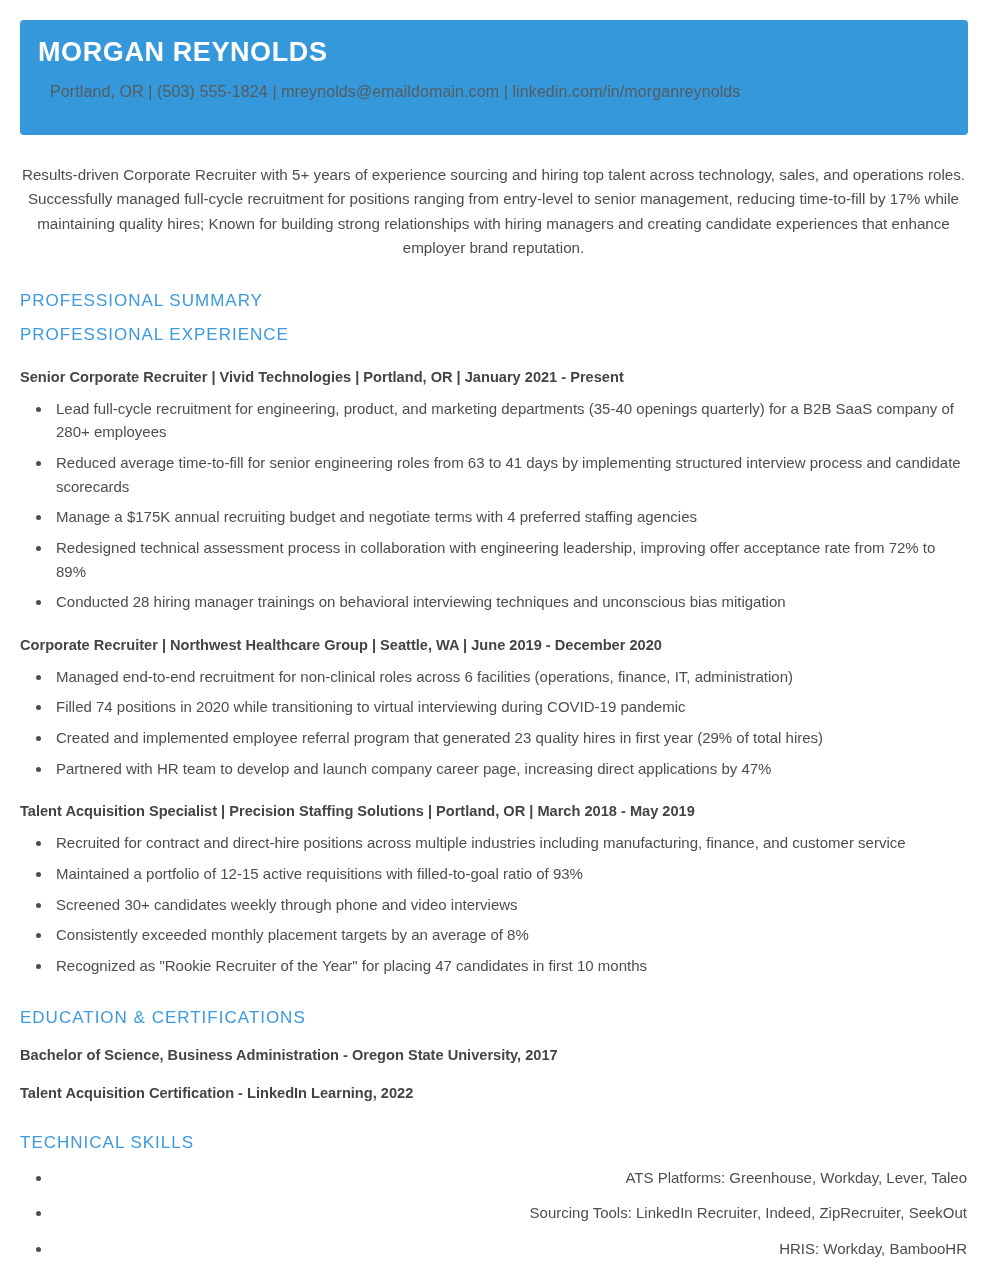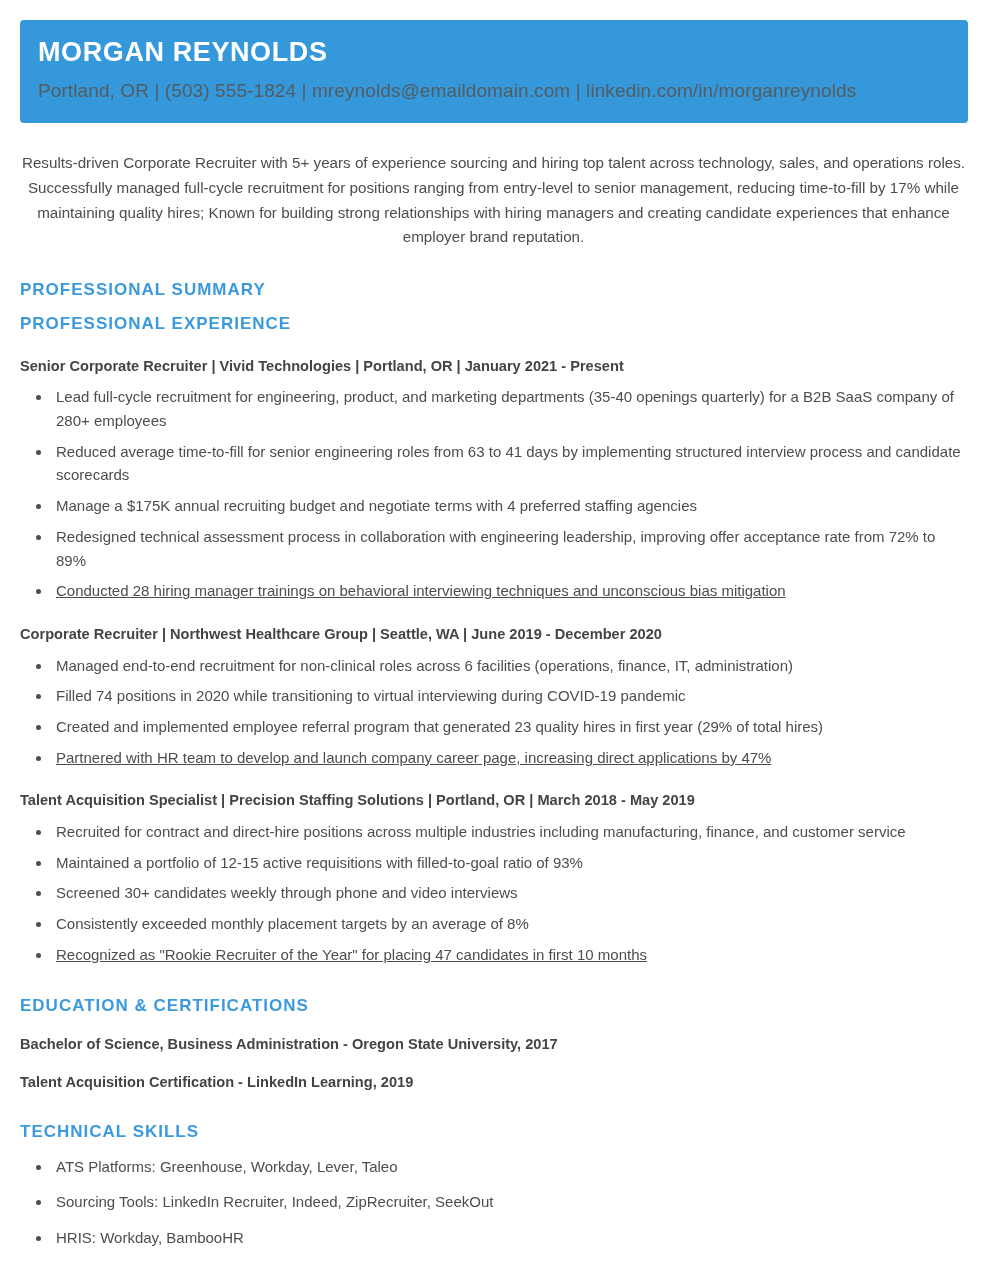--- a/index.html
+++ b/index.html
@@ -31,45 +31,45 @@
   }
   .candidate-name {
     font-size: 27px;
     font-weight: bold;
     color: #ffffff;
     letter-spacing: 0.6px;
     line-height: 1.25;
     margin: 0 0 9px 0;
   }
   .contact-line {
-    font-size: 19px;
+    font-size: 16px;
     color: #555c60;
     line-height: 1.3;
     letter-spacing: 0.1px;
-    margin: 0;
+    margin: 12px;
   }
 
   
   .content {
     padding: 0 22px 0 20px;
     box-sizing: border-box;
   }
 
   .summary-paragraph {
     font-size: 15.2px;
     line-height: 1.62;
     color: #4d4d4d;
     margin: 28px 0 0 0;
     text-align: center;
   }
 
   .section-heading {
     color: #3b9ade;
     font-size: 17px;
-    font-weight: bold;
+    font-weight: normal;
     letter-spacing: 1.0px;
     text-transform: uppercase;
     margin: 30px 0 0 0;
     line-height: 1.2;
   }
   .section-heading.tight-top { margin-top: 14px; }
 
   .job-heading {
     font-size: 14.6px;
     font-weight: bold;
@@ -83,41 +83,42 @@
     margin: 9px 0 0 0;
     padding-left: 32px;
   }
   ul.bullets li {
     font-size: 15px;
     line-height: 1.58;
     color: #4d4d4d;
     margin-bottom: 7px;
     padding-left: 4px;
   }
-  ul.bullets li:last-child { margin-bottom: 0; text-decoration: underline; }
+  ul.bullets li:last-child { margin-bottom: 0; }
 
   .edu-item {
     font-size: 14.6px;
     font-weight: bold;
     color: #444444;
     margin: 18px 0 0 0;
     line-height: 1.35;
   }
 
   ul.skills {
     list-style: disc;
     margin: 12px 0 0 0;
     padding-left: 32px;
   }
   ul.skills li {
     font-size: 15px;
     line-height: 1.58;
     color: #4d4d4d;
     margin-bottom: 12px;
     padding-left: 4px;
+    text-align: right;
   }
 </style>
 </head>
 <body>
 
 <div class="page">
 
   <div class="header-banner">
     <h1 class="candidate-name">MORGAN REYNOLDS</h1>
     <div class="contact-line">Portland, OR | (503) 555-1824 | mreynolds@emaildomain.com | linkedin.com/in/morganreynolds</div>
@@ -158,21 +159,21 @@
         <li>Recruited for contract and direct-hire positions across multiple industries including manufacturing, finance, and customer service</li>
         <li>Maintained a portfolio of 12-15 active requisitions with filled-to-goal ratio of 93%</li>
         <li>Screened 30+ candidates weekly through phone and video interviews</li>
         <li>Consistently exceeded monthly placement targets by an average of 8%</li>
         <li>Recognized as "Rookie Recruiter of the Year" for placing 47 candidates in first 10 months</li>
       </ul>
     </div>
 
     <h2 class="section-heading">EDUCATION &amp; CERTIFICATIONS</h2>
     <div class="edu-item">Bachelor of Science, Business Administration - Oregon State University, 2017</div>
-    <div class="edu-item">Talent Acquisition Certification - LinkedIn Learning, 2019</div>
+    <div class="edu-item">Talent Acquisition Certification - LinkedIn Learning, 2022</div>
 
     <h2 class="section-heading">TECHNICAL SKILLS</h2>
     <ul class="skills">
       <li>ATS Platforms: Greenhouse, Workday, Lever, Taleo</li>
       <li>Sourcing Tools: LinkedIn Recruiter, Indeed, ZipRecruiter, SeekOut</li>
       <li>HRIS: Workday, BambooHR</li>
     </ul>
 
   </div>
 </div>

